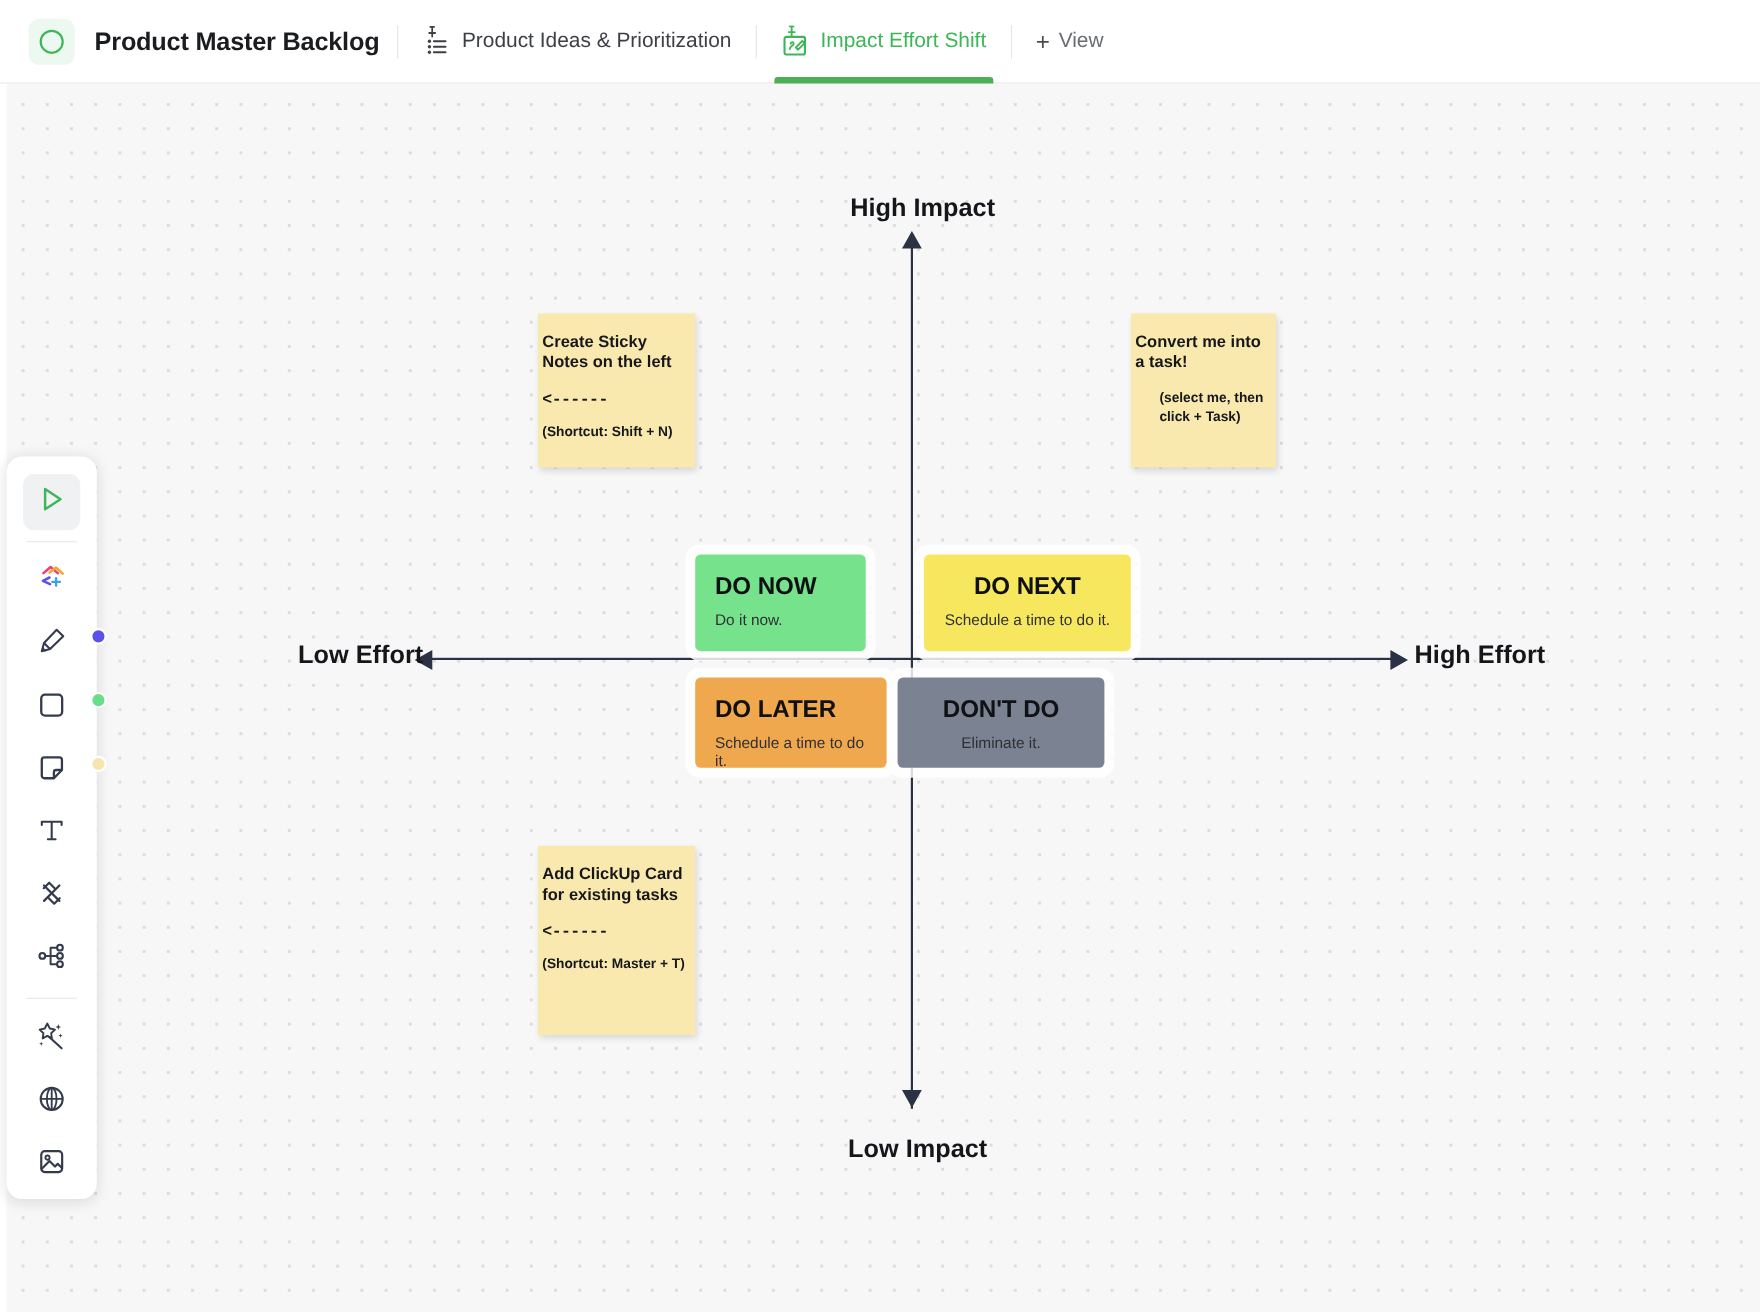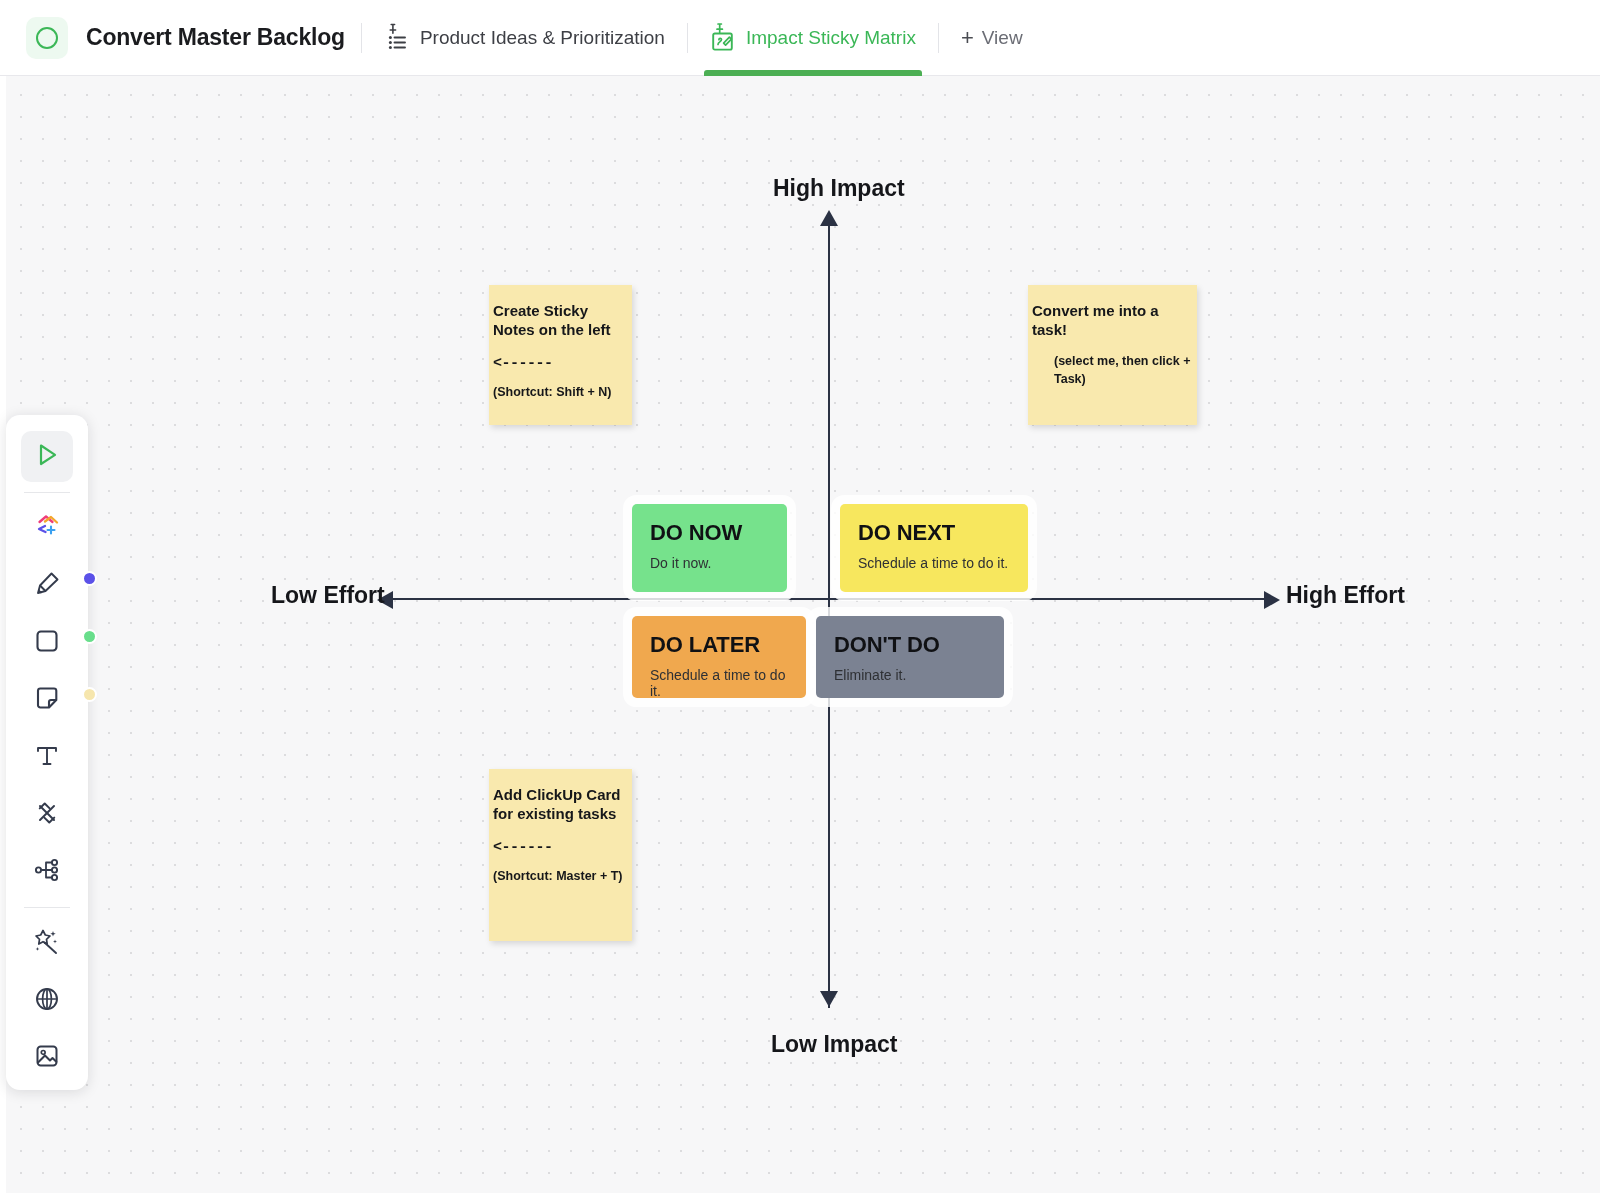--- a/index.html
+++ b/index.html
@@ -135,21 +135,21 @@
     padding: 16px 18px 14px 18px;
     box-shadow: 0 0 0 9px rgba(255,255,255,0.82);
   }
   .quad .q-title {
     font-size: 22px; font-weight: bold; color: #101114;
     letter-spacing: -0.1px; line-height: 1.15;
   }
   .quad .q-sub {
     font-size: 14px; color: #2e3034; margin-top: 10px;
   }
-  .quad.right { text-align: left; }
+  .quad.right { text-align: center; }
   .q-do-now   { left: 632px; top: 428px; width: 155px; height: 88px; background: #76e28c; }
   .q-do-next  { left: 840px; top: 428px; width: 188px; height: 88px; background: #f7e75e; }
   .q-do-later { left: 632px; top: 540px; width: 174px; height: 82px; background: #f0a84e; }
   .q-dont-do  { left: 816px; top: 540px; width: 188px; height: 82px; background: #7b8292; }
 
   
   .sticky {
     position: absolute;
     background: #f9e9ae;
     padding: 16px 4px;
@@ -163,21 +163,21 @@
     font-size: 15px; font-weight: bold; color: #16171a;
     font-family: "Liberation Mono", monospace;
     margin-top: 16px; letter-spacing: -0.5px;
   }
   .sticky .s-note {
     font-size: 12.5px; font-weight: bold; color: #16171a;
     margin-top: 12px; line-height: 1.4;
   }
   .sticky .s-note.loose { margin-top: 14px; margin-left: 22px; }
   .sn-1 { left: 489px; top: 209px; width: 143px; height: 140px; }
-  .sn-2 { left: 1028px; top: 209px; width: 169px; height: 140px; }
+  .sn-2 { left: 1028px; top: 209px; width: 132px; height: 140px; }
   .sn-3 { left: 489px; top: 693px; width: 143px; height: 172px; }
 
   
   .toolbar {
     position: absolute;
     left: 6px; top: 415px;
     width: 82px; height: 675px;
     background: #ffffff;
     border-radius: 14px;
     box-shadow: 0 2px 14px rgba(20,22,30,0.13);
@@ -212,21 +212,21 @@
 </style>
 </head>
 <body>
 
 <div class="header">
 
   <div class="logo-box">
     <div class="logo-ring"></div>
   </div>
 
-  <div class="board-title">Convert Master Backlog</div>
+  <div class="board-title">Product Master Backlog</div>
 
   <div class="hdr-sep"></div>
 
   <div class="tab">
     <span class="tab-icon">
       <svg viewBox="0 0 26 30" width="26" height="30">
         <path d="M7.2 1.5 L10.6 1.5 M8.9 1.5 L8.9 7.5 M6.2 7.0 L11.6 7.0 M8.9 7.0 L8.9 10.2" stroke="#3d3f45" stroke-width="1.6" fill="none" stroke-linecap="round"></path>
         <circle cx="6.4" cy="14.5" r="1.5" fill="#3d3f45"></circle>
         <circle cx="6.4" cy="19.5" r="1.5" fill="#3d3f45"></circle>
         <circle cx="6.4" cy="24.5" r="1.5" fill="#3d3f45"></circle>
@@ -240,21 +240,21 @@
 
   <div class="tab active">
     <span class="tab-icon">
       <svg viewBox="0 0 26 30" width="26" height="30">
         <path d="M8.0 1.0 L11.4 1.0 M9.7 1.0 L9.7 6.6 M7.0 6.2 L12.4 6.2 M9.7 6.2 L9.7 9.4" stroke="#3bb757" stroke-width="1.7" fill="none" stroke-linecap="round"></path>
         <path d="M4.8 10.5 H20.2 a1.6 1.6 0 0 1 1.6 1.6 V25 a1.6 1.6 0 0 1 -1.6 1.6 H4.8 a1.6 1.6 0 0 1 -1.6 -1.6 V12.1 a1.6 1.6 0 0 1 1.6 -1.6 z" stroke="#3bb757" stroke-width="1.9" fill="none"></path>
         <path d="M8 21.5 c0-2.6 3.5-2.6 3.5-5 0-1.6-2.6-1.6-2.6.2" stroke="#3bb757" stroke-width="1.7" fill="none" stroke-linecap="round"></path>
         <path d="M13.6 20.2 L19.4 14.2 L21.4 16.2 L15.6 22.2 z" stroke="#3bb757" stroke-width="1.7" fill="none" stroke-linejoin="round"></path>
       </svg>
     </span>
-    <span class="tab-label">Impact Sticky Matrix</span>
+    <span class="tab-label">Impact Effort Shift</span>
   </div>
 
   <div class="hdr-sep"></div>
 
   <div class="view-btn">
     <span class="plus">+</span>
     <span class="vlabel">View</span>
   </div>
 </div>
 

